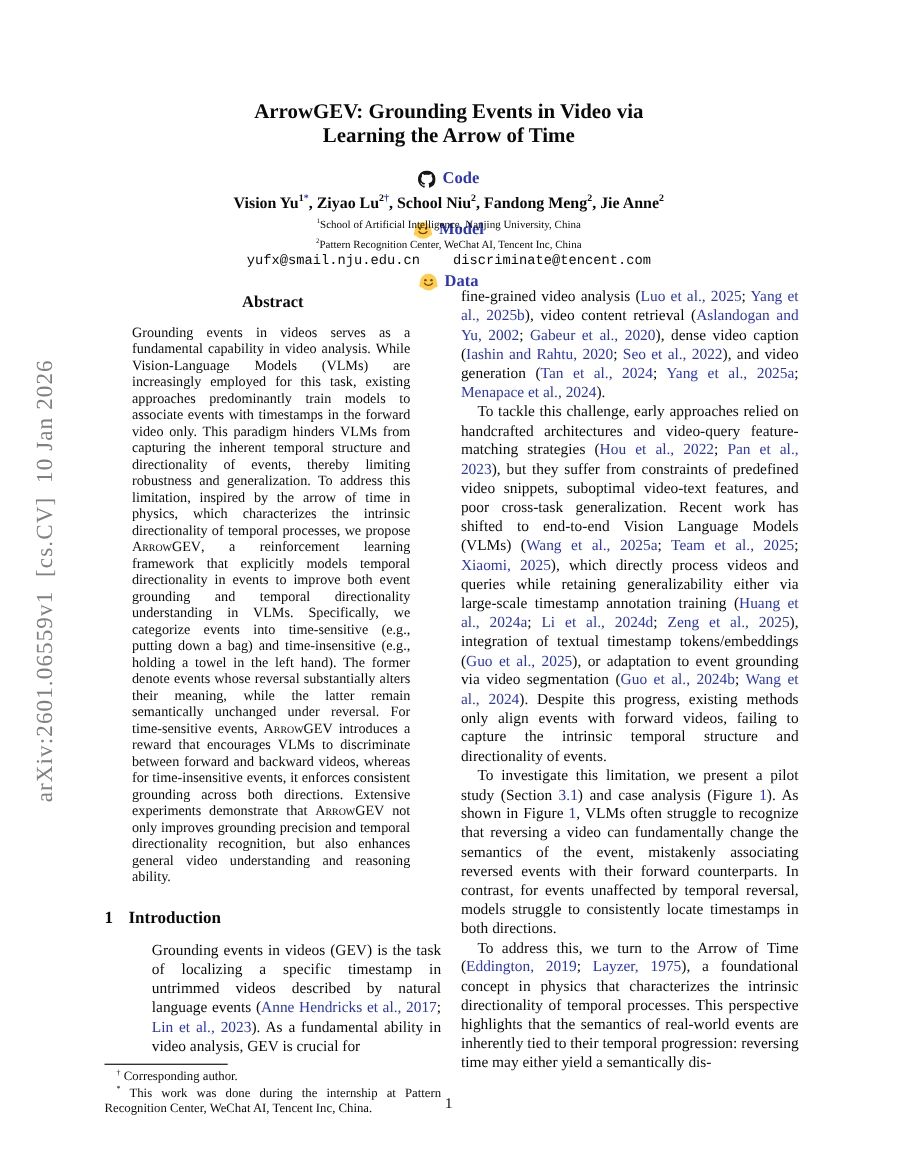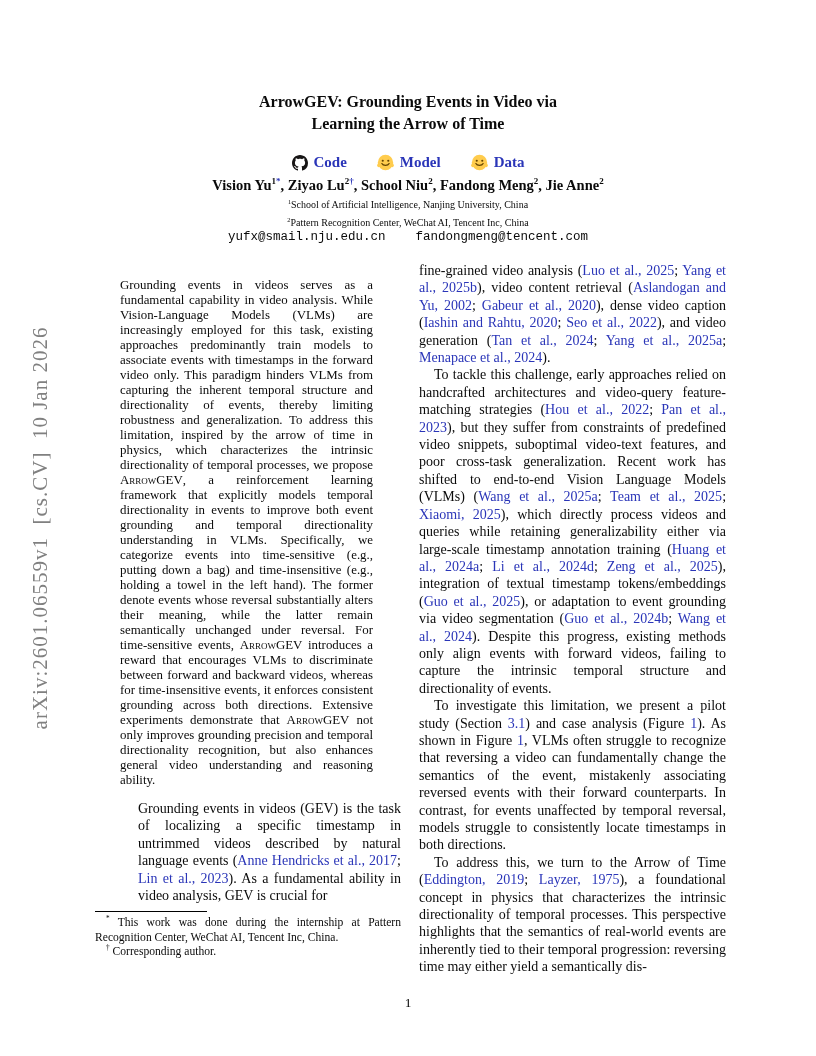--- a/index.html
+++ b/index.html
@@ -26,26 +26,26 @@
     transform-origin:0 0;
     font-size:21px;
     letter-spacing:1px;
     color:var(--gray);
     text-align:center;
     white-space:pre;
   }
   
   .title{
     position:absolute;top:91px;left:0;right:0;
-    text-align:center;font-weight:bold;font-size:16px;line-height:21.5px;
+    text-align:center;font-weight:bold;font-size:19px;line-height:21.5px;
   }
   .links-row{
     position:absolute;top:154px;left:0;right:0;
     display:flex;justify-content:center;align-items:center;gap:30px;
-    font-size:15px;font-weight:bold;color:var(--link);
+    font-size:15px;font-weight:bold;color:var(--link);flex-direction:column;
   }
   .link{display:flex;align-items:center;gap:6px;cursor:pointer;}
   .link svg{display:block;}
   .authors{
     position:absolute;top:177px;left:0;right:0;
     text-align:center;font-weight:bold;font-size:14.5px;
   }
   .affils{
     position:absolute;top:196px;left:0;right:0;
     text-align:center;font-size:10px;line-height:17.5px;
@@ -152,32 +152,36 @@
   </div>
 
   <div class="authors"><span>Vision Yu</span><span class="sup">1</span><span class="sup cite">*</span><span>, </span><span>Ziyao Lu</span><span class="sup">2</span><span class="sup cite">†</span><span>, </span><span>School Niu</span><span class="sup">2</span><span>, </span><span>Fandong Meng</span><span class="sup">2</span><span>, </span><span>Jie Anne</span><span class="sup">2</span></div>
 
   <div class="affils">
     <div><span class="sup">1</span><span>School of Artificial Intelligence, Nanjing University, China</span></div>
     <div><span class="sup">2</span><span>Pattern Recognition Center, WeChat AI, Tencent Inc, China</span></div>
   </div>
 
   <div class="emails">
-    <span>yufx@smail.nju.edu.cn</span><span class="gap"></span><span>fandongmeng@tencent.com</span>
+    <span>yufx@smail.nju.edu.cn</span><span class="gap"></span><span>discriminate@tencent.com</span>
   </div>
 
   <div class="col-left">
+    <div class="abstract-title">Abstract</div>
     <div class="abstract-body"><span>Grounding events in videos serves as a fundamental capability in video analysis. While Vision-Language Models (VLMs) are increasingly employed for this task, existing approaches predominantly train models to associate events with timestamps in the forward video only. This paradigm hinders VLMs from capturing the inherent temporal structure and directionality of events, thereby limiting robustness and generalization. To address this limitation, inspired by the </span><span class="i">arrow of time</span><span> in physics, which characterizes the intrinsic directionality of temporal processes, we propose </span><span class="sc">ArrowGEV</span><span>, a reinforcement learning framework that explicitly models temporal directionality in events to improve both event grounding and temporal directionality understanding in VLMs. Specifically, we categorize events into time-sensitive (e.g., putting down a bag) and time-insensitive (e.g., holding a towel in the left hand). The former denote events whose reversal substantially alters their meaning, while the latter remain semantically unchanged under reversal. For time-sensitive events, </span><span class="sc">ArrowGEV</span><span> introduces a reward that encourages VLMs to discriminate between forward and backward videos, whereas for time-insensitive events, it enforces consistent grounding across both directions. Extensive experiments demonstrate that </span><span class="sc">ArrowGEV</span><span> not only improves grounding precision and temporal directionality recognition, but also enhances general video understanding and reasoning ability.</span></div>
 
+    <div class="section-heading">
+      <span class="num">1</span><span>Introduction</span>
+    </div>
     <p class="par"><span>Grounding events in videos (GEV) is the task of localizing a specific timestamp in untrimmed videos described by natural language events (</span><span class="cite">Anne Hendricks et al., 2017</span><span>; </span><span class="cite">Lin et al., 2023</span><span>). As a fundamental ability in video analysis, GEV is crucial for</span></p>
 
     <div class="footnote-block">
       <div class="footnote-rule"></div>
+      <p class="fnote"><span class="sup">†</span> <span>Corresponding author.</span></p>
       <p class="fnote"><span class="sup">*</span> <span>This work was done during the internship at Pattern Recognition Center, WeChat AI, Tencent Inc, China.</span></p>
-      <p class="fnote"><span class="sup">†</span> <span>Corresponding author.</span></p>
     </div>
   </div>
 
   <div class="col-right">
     <p class="par"><span>fine-grained video analysis (</span><span class="cite">Luo et al., 2025</span><span>; </span><span class="cite">Yang et al., 2025b</span><span>), video content retrieval (</span><span class="cite">Aslandogan and Yu, 2002</span><span>; </span><span class="cite">Gabeur et al., 2020</span><span>), dense video caption (</span><span class="cite">Iashin and Rahtu, 2020</span><span>; </span><span class="cite">Seo et al., 2022</span><span>), and video generation (</span><span class="cite">Tan et al., 2024</span><span>; </span><span class="cite">Yang et al., 2025a</span><span>; </span><span class="cite">Menapace et al., 2024</span><span>).</span></p>
     <p class="par indent"><span>To tackle this challenge, early approaches relied on handcrafted architectures and video-query feature-matching strategies (</span><span class="cite">Hou et al., 2022</span><span>; </span><span class="cite">Pan et al., 2023</span><span>), but they suffer from constraints of predefined video snippets, suboptimal video-text features, and poor cross-task generalization. Recent work has shifted to end-to-end Vision Language Models (VLMs) (</span><span class="cite">Wang et al., 2025a</span><span>; </span><span class="cite">Team et al., 2025</span><span>; </span><span class="cite">Xiaomi, 2025</span><span>), which directly process videos and queries while retaining generalizability either via large-scale timestamp annotation training (</span><span class="cite">Huang et al., 2024a</span><span>; </span><span class="cite">Li et al., 2024d</span><span>; </span><span class="cite">Zeng et al., 2025</span><span>), integration of textual timestamp tokens/embeddings (</span><span class="cite">Guo et al., 2025</span><span>), or adaptation to event grounding via video segmentation (</span><span class="cite">Guo et al., 2024b</span><span>; </span><span class="cite">Wang et al., 2024</span><span>). Despite this progress, existing methods only align events with forward videos, failing to capture the intrinsic temporal structure and directionality of events.</span></p>
     <p class="par indent"><span>To investigate this limitation, we present a pilot study (Section </span><span class="cite">3.1</span><span>) and case analysis (Figure </span><span class="cite">1</span><span>). As shown in Figure </span><span class="cite">1</span><span>, VLMs often struggle to recognize that reversing a video can fundamentally change the semantics of the event, mistakenly associating reversed events with their forward counterparts. In contrast, for events unaffected by temporal reversal, models struggle to consistently locate timestamps in both directions.</span></p>
     <p class="par indent"><span>To address this, we turn to the </span><span class="i">Arrow of Time</span><span> (</span><span class="cite">Eddington, 2019</span><span>; </span><span class="cite">Layzer, 1975</span><span>), a foundational concept in physics that characterizes the intrinsic directionality of temporal processes. This perspective highlights that the semantics of real-world events are inherently tied to their temporal progression: reversing time may either yield a semantically dis-</span></p>
   </div>
 

